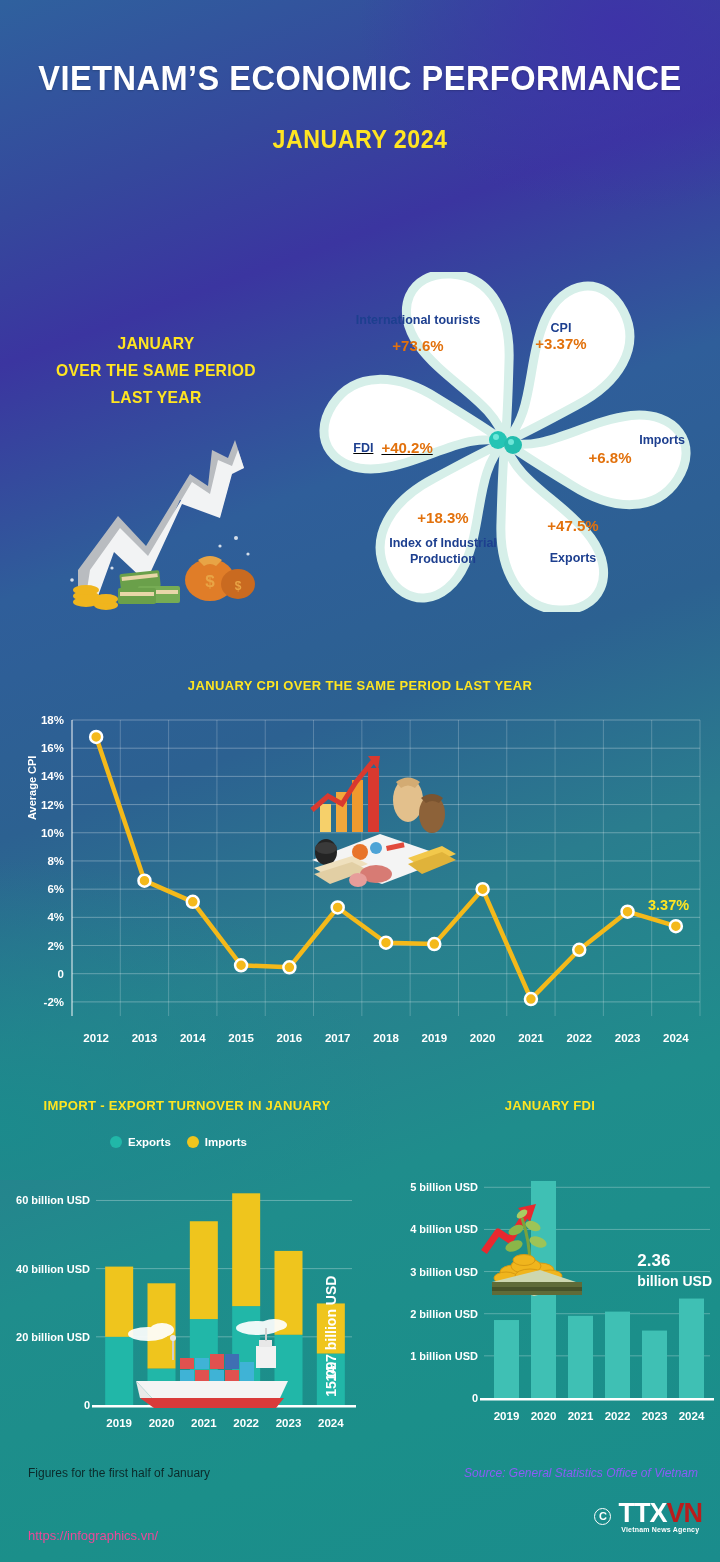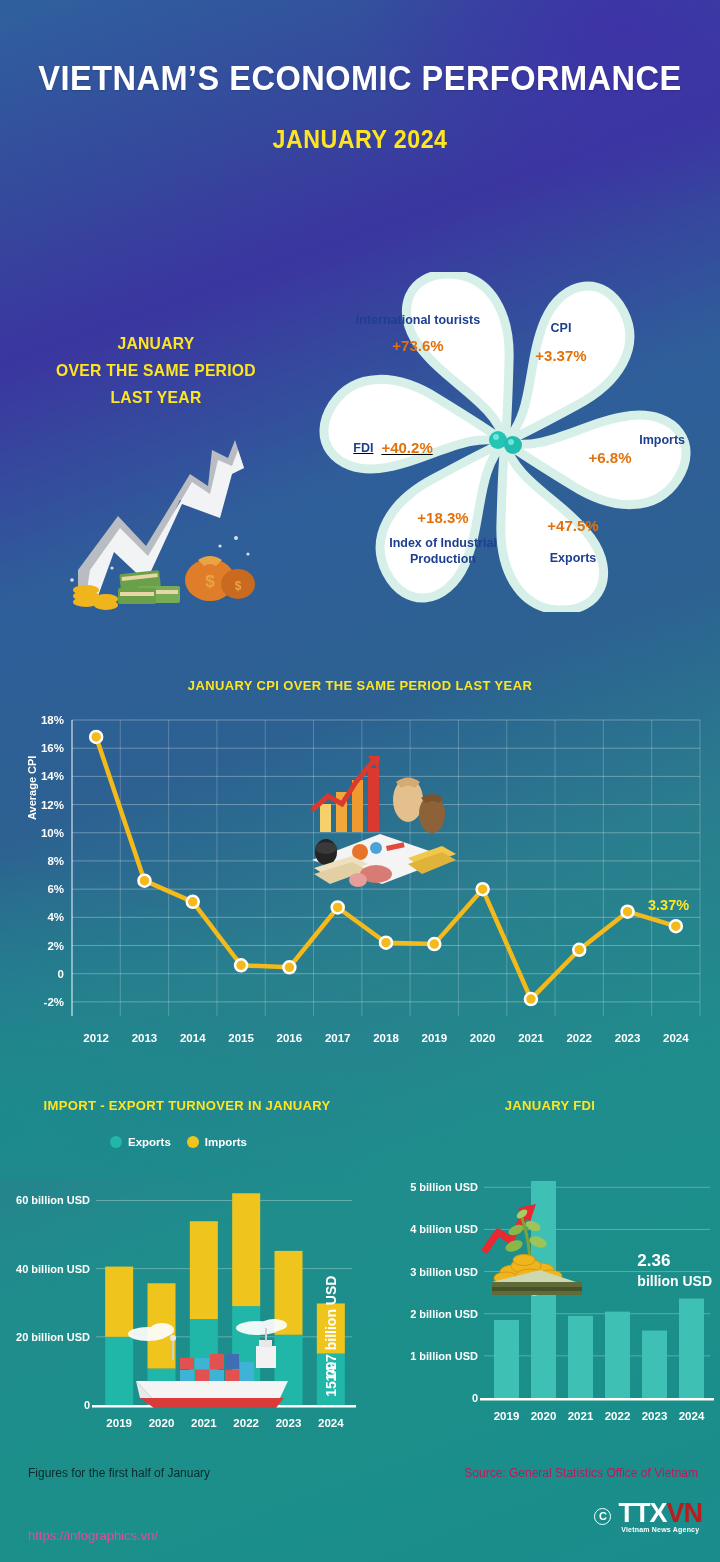--- a/index.html
+++ b/index.html
@@ -113,21 +113,21 @@
     position:absolute; right:8px; top:1250px; color:#fff;
     font-weight:bold; line-height:21px;
   }
   .fdi-callout .big { font-size:17px; }
   .fdi-callout .unit { font-size:14px; }
   .ship-art { position:absolute; left:118px; top:1318px; width:190px; height:95px; }
   .coin-art { position:absolute; left:478px; top:1196px; width:115px; height:105px; }
 
   
   .foot-note { position:absolute; left:28px; top:1466px; color:#0b2a2a; font-size:12px; }
-  .foot-src  { position:absolute; right:22px; top:1466px; color:#be185d; font-size:12px; }
+  .foot-src  { position:absolute; right:22px; top:1466px; color:#8b5cf6; font-size:12px;font-style:italic; }
   .foot-url  { position:absolute; left:28px; top:1528px; color:#ec4899; font-size:13px; }
   .logo { position:absolute; right:18px; top:1500px; display:flex; align-items:center; gap:7px;}
   .cmark {
     width:17px; height:17px; border-radius:50%; border:1.6px solid #fff;
     color:#fff; font-size:11px; line-height:14px; text-align:center; font-weight:bold;
   }
   .ttx { color:#fff; font-size:27px; font-weight:bold; letter-spacing:-1px; line-height:26px; position:relative;}
   .ttx .vn { color:#b91c1c; }
   .ttx-sub { color:#fff; font-size:7px; font-weight:bold; text-align:center; letter-spacing:0.2px; }
 </style>
@@ -205,21 +205,21 @@
     </g>
   </svg>
 
   <div class="petal-labels">
     <div class="pl pl-tourists">
       <div class="name">International tourists</div>
       <div class="val" style="margin-top:10px">+73.6%</div>
     </div>
     <div class="pl pl-cpi">
       <div class="name">CPI</div>
-      <div class="val" style="margin-top:12px">+3.37%</div>
+      <div class="val" style="">+3.37%</div>
     </div>
     <div class="pl pl-fdi pl-row">
       <span class="name">FDI</span>
       <span class="val">+40.2%</span>
     </div>
     <div class="pl pl-imports">
       <div class="name" style="text-align:right">Imports</div>
       <div class="val" style="margin-top:2px;text-align:center">+6.8%</div>
     </div>
     <div class="pl pl-iip">

